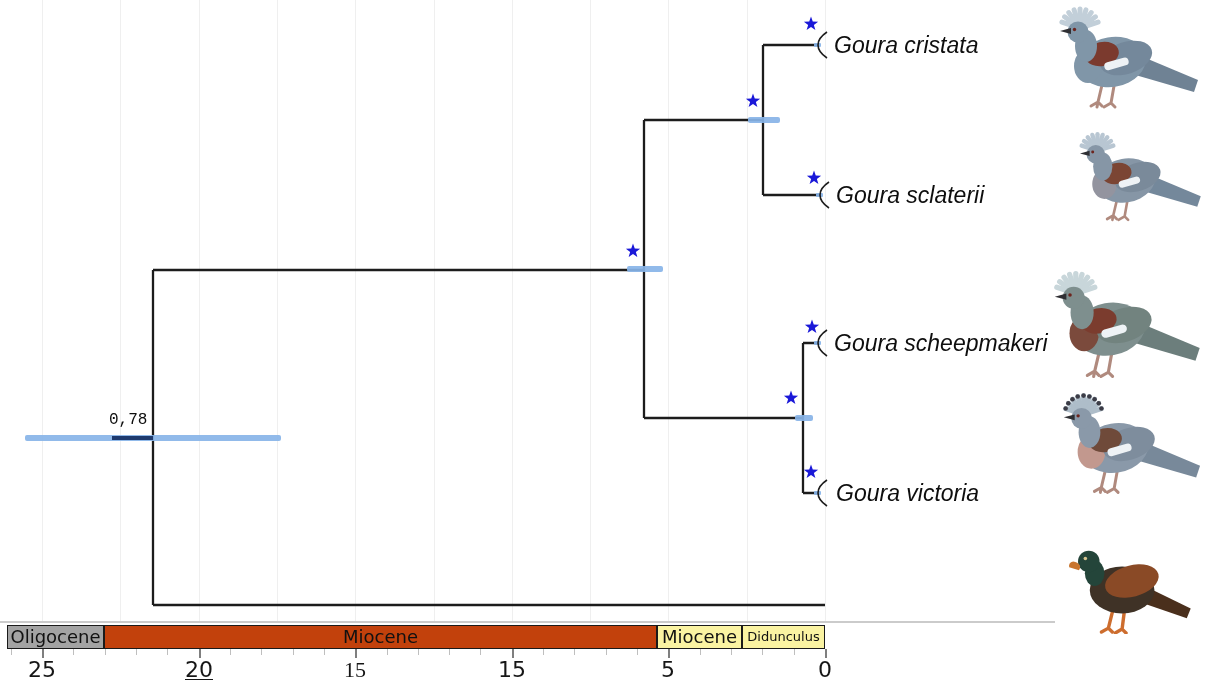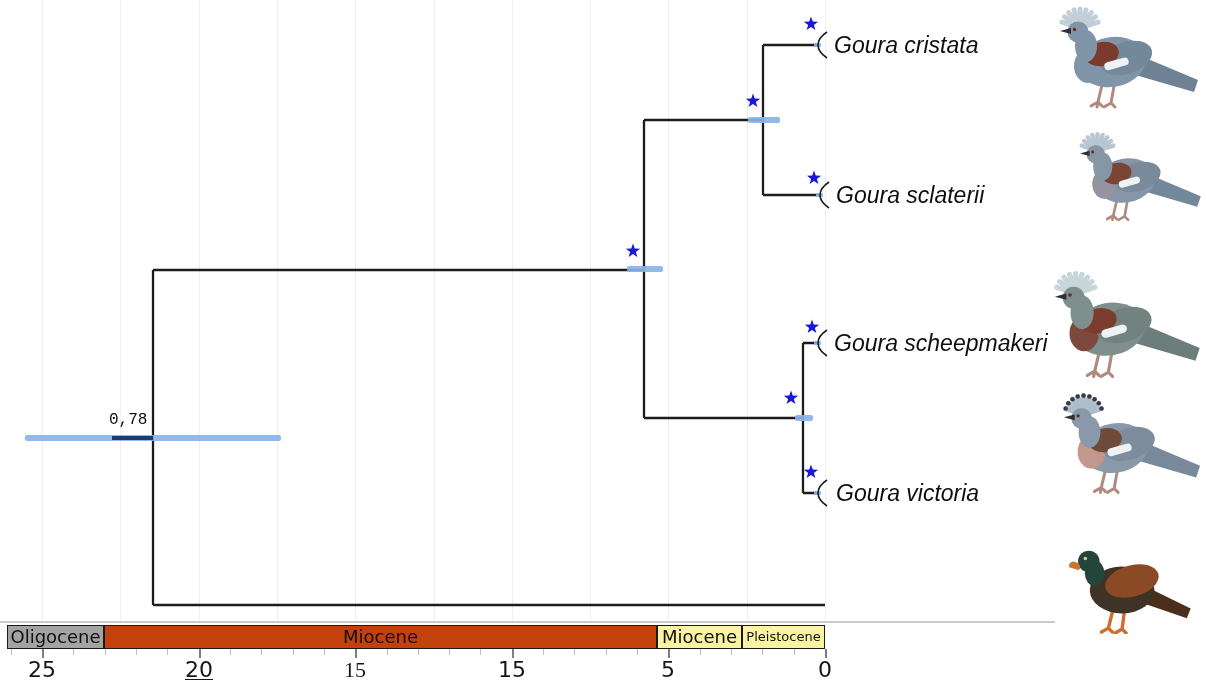--- a/index.html
+++ b/index.html
@@ -87,21 +87,21 @@
   <div class="epoch" style="left: 7px; width: 97px; background: #a3a3a3;">
       <span>Oligocene</span>
     </div>
   <div class="epoch" style="left: 104px; width: 553px; background: #c2410c;">
       <span>Miocene</span>
     </div>
   <div class="epoch" style="left: 657px; width: 85px; background: rgb(250, 243, 162);">
       <span>Miocene</span>
     </div>
   <div class="epoch small" style="left: 742px; width: 83px; background: rgb(250, 243, 162);">
-      <span>Pleistocene</span>
+      <span>Didunculus</span>
     </div>
 
   <div id="ticks">
       <div class="tick major" style="left: 825px;"></div>
       <div class="tick minor" style="left: 793.68px;"></div>
       <div class="tick minor" style="left: 762.36px;"></div>
       <div class="tick minor" style="left: 731.04px;"></div>
       <div class="tick minor" style="left: 699.72px;"></div>
       <div class="tick major" style="left: 668.4px;"></div>
       <div class="tick minor" style="left: 637.08px;"></div>

